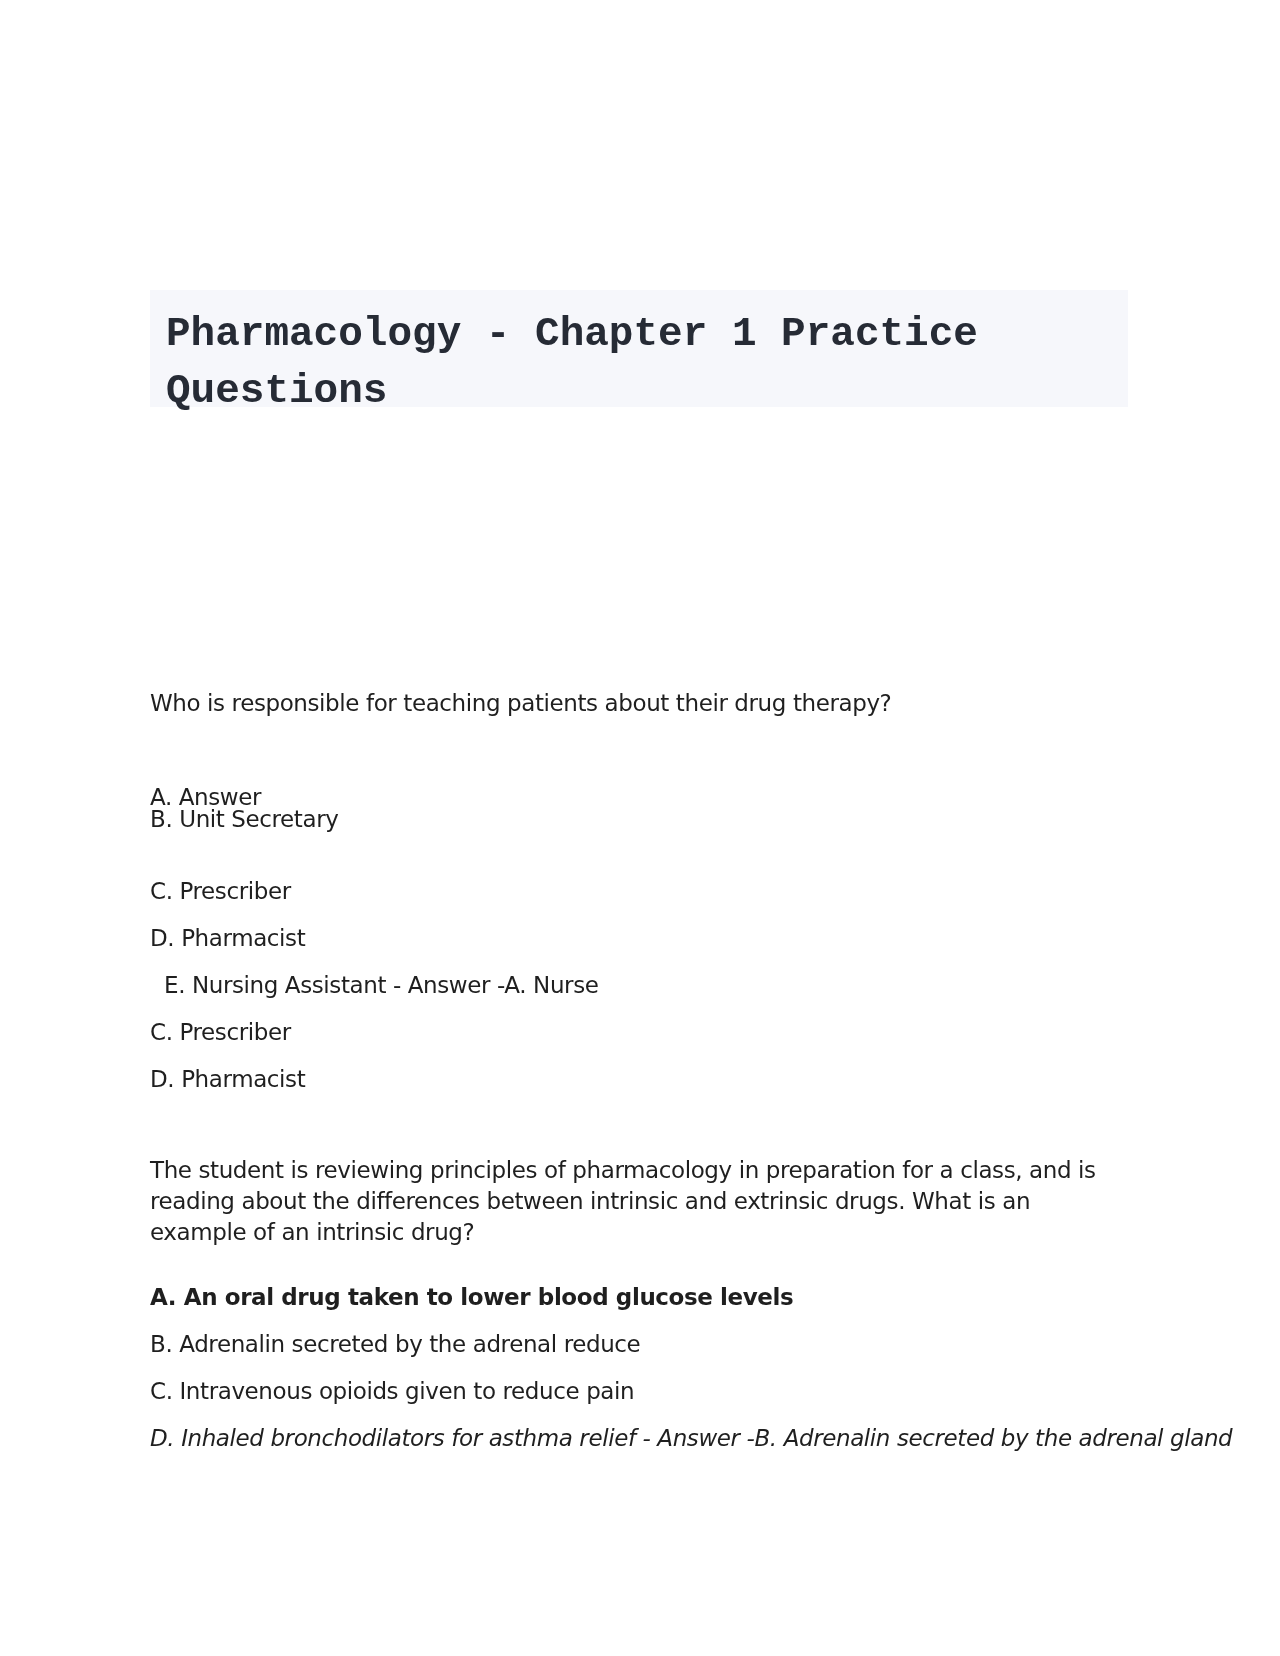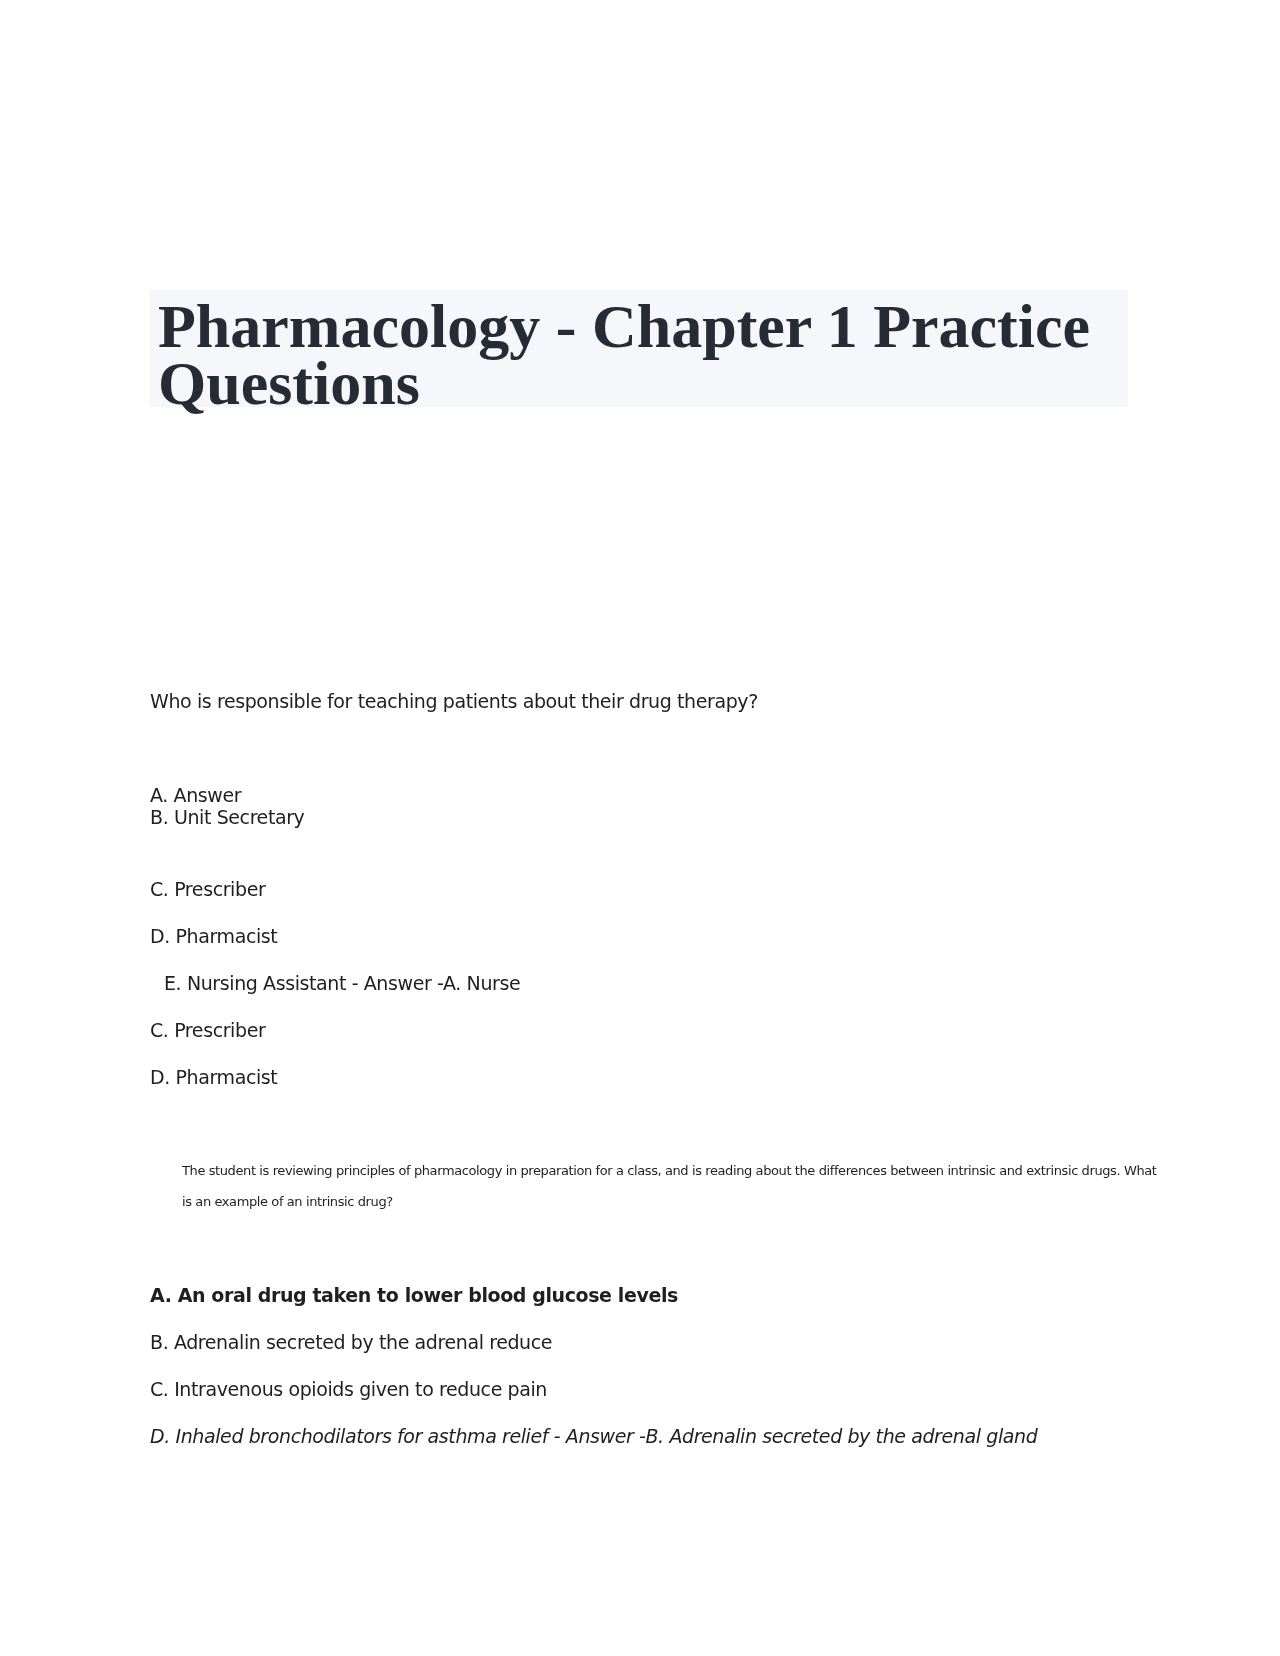--- a/index.html
+++ b/index.html
@@ -3,32 +3,32 @@
 <meta charset="utf-8">
 <style>
   html, body { margin: 0; padding: 0; background: #ffffff; }
   body { width: 1280px; height: 1656px; position: relative; overflow: hidden; }
   .title-box {
     position: absolute; left: 150px; top: 290px; width: 978px; height: 117px;
     background: #f6f7fb;
   }
   .title {
     position: absolute; left: 150px; top: 290px; width: 978px;
-    font-family: Liberation Serif, serif; font-weight: bold;
-    font-size: 62px; line-height: 57px; color: #262b35; margin: 8px;
+    font-family: Liberation Mono, monospace; font-weight: bold;
+    font-size: 41px; line-height: 57px; color: #262b35; margin: 16px;
   }
   .line {
     position: absolute; left: 150px;
-    font-family: "DejaVu Sans", sans-serif; font-size: 19px; color: #1f1f1f;
+    font-family: "DejaVu Sans", sans-serif; font-size: 23px; color: #1f1f1f;
     white-space: nowrap; letter-spacing: -0.4px;
   }
   .para {
     position: absolute; left: 150px; width: 980px;
-    font-family: "DejaVu Sans", sans-serif; font-size: 13px; line-height: 31px;
-    color: #1f1f1f; letter-spacing: -0.4px; margin-left: 32px;
+    font-family: "DejaVu Sans", sans-serif; font-size: 23px; line-height: 31px;
+    color: #1f1f1f; letter-spacing: -0.4px;
   }
 </style>
 </head>
 <body>
 
 <div class="title-box"></div>
 <h1 class="title">Pharmacology - Chapter 1 Practice Questions</h1>
 
 <div class="line" style="top:690px;">Who is responsible for teaching patients about their drug therapy?</div>
 

